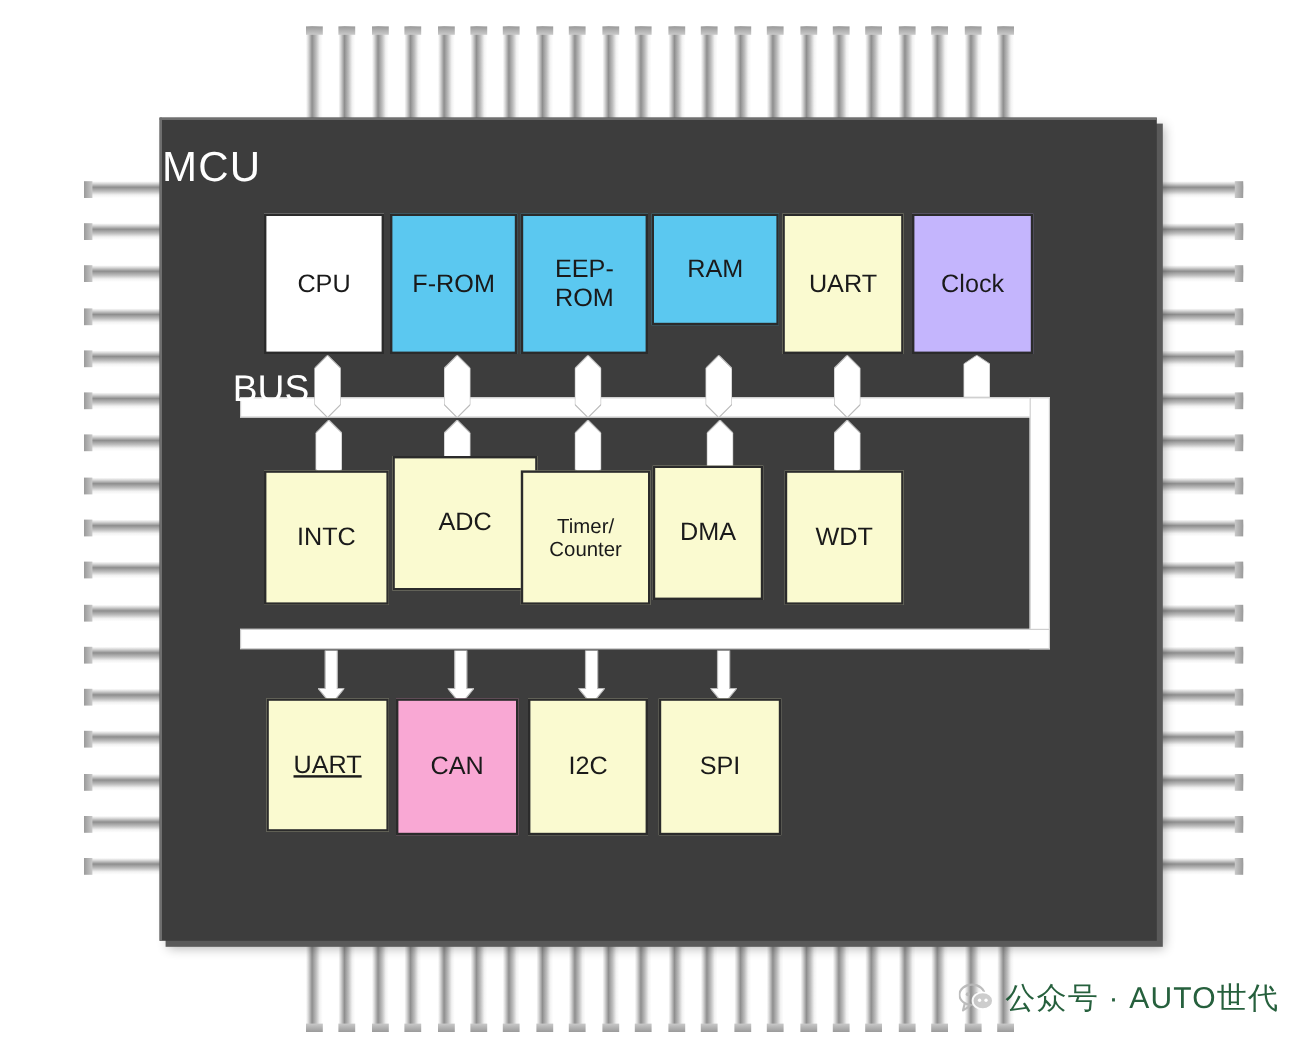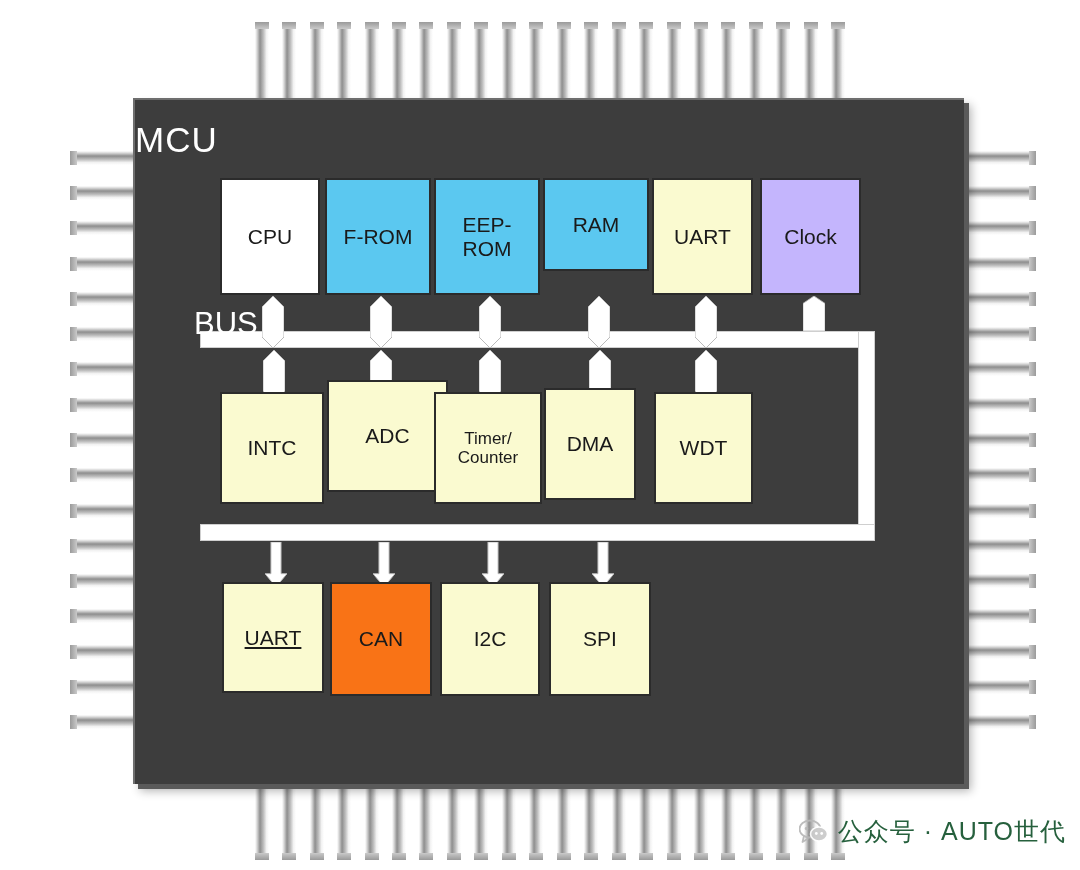--- a/index.html
+++ b/index.html
@@ -329,21 +329,21 @@
       <div class="block" style="left: 543px; top: 178px; width: 106px; height: 93px; background: rgb(91, 200, 240); border-color: rgb(43, 43, 43);"><span>RAM</span></div>
       <div class="block" style="left: 652px; top: 178px; width: 101px; height: 117px; background: rgb(250, 250, 208); border-color: rgb(43, 43, 43);"><span>UART</span></div>
       <div class="block" style="left: 760px; top: 178px; width: 101px; height: 117px; background: #c4b5fd; border-color: rgb(43, 43, 43);"><span>Clock</span></div>
       <div class="block" style="left: 220px; top: 392px; width: 104px; height: 112px; background: rgb(250, 250, 208); border-color: rgb(43, 43, 43);"><span>INTC</span></div>
       <div class="block" style="left: 327px; top: 380px; width: 121px; height: 112px; background: rgb(250, 250, 208); border-color: rgb(43, 43, 43);"><span>ADC</span></div>
       <div class="block small" style="left: 434px; top: 392px; width: 108px; height: 112px; background: rgb(250, 250, 208); border-color: rgb(43, 43, 43);"><span>Timer/
 Counter</span></div>
       <div class="block" style="left: 544px; top: 388px; width: 92px; height: 112px; background: rgb(250, 250, 208); border-color: rgb(43, 43, 43);"><span>DMA</span></div>
       <div class="block" style="left: 654px; top: 392px; width: 99px; height: 112px; background: rgb(250, 250, 208); border-color: rgb(43, 43, 43);"><span>WDT</span></div>
       <div class="block" style="left: 222px; top: 582px; width: 102px; height: 111px; background: rgb(250, 250, 208); border-color: rgb(43, 43, 43); text-decoration: underline;"><span>UART</span></div>
-      <div class="block" style="left: 330px; top: 582px; width: 102px; height: 114px; background: #f97316; border-color: rgb(43, 43, 43);"><span>CAN</span></div>
+      <div class="block" style="left: 330px; top: 582px; width: 102px; height: 114px; background: #f9a8d4; border-color: rgb(43, 43, 43);"><span>CAN</span></div>
       <div class="block" style="left: 440px; top: 582px; width: 100px; height: 114px; background: rgb(250, 250, 208); border-color: rgb(43, 43, 43);"><span>I2C</span></div>
       <div class="block" style="left: 549px; top: 582px; width: 102px; height: 114px; background: rgb(250, 250, 208); border-color: rgb(43, 43, 43);"><span>SPI</span></div>
     </div>
 
   <div id="watermark">
     <svg class="wm-bubble" width="30" height="26" viewBox="0 0 30 26">
       <ellipse cx="11" cy="10" rx="10.5" ry="8.5" fill="none" stroke="#b8b8b8" stroke-width="1.8"></ellipse>
       <path d="M5 17 L3.5 23 L9.5 19.2" fill="none" stroke="#b8b8b8" stroke-width="1.8" stroke-linejoin="round"></path>
       <circle cx="7.5" cy="9.5" r="1.7" fill="#b8b8b8"></circle>
       <circle cx="14.5" cy="9.5" r="1.7" fill="#b8b8b8"></circle>

